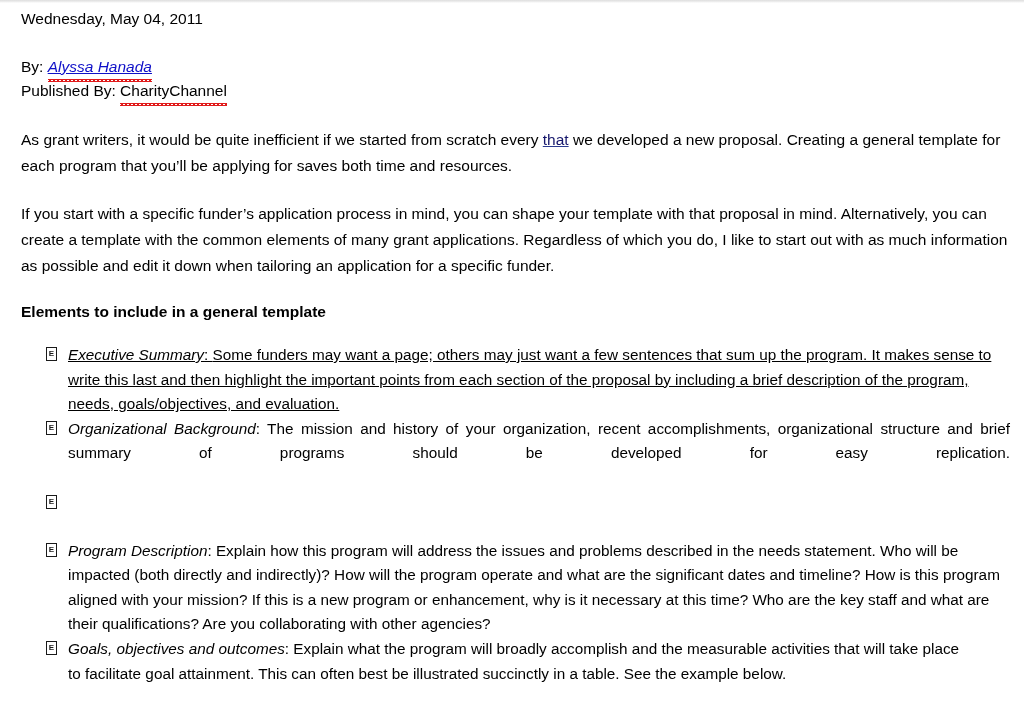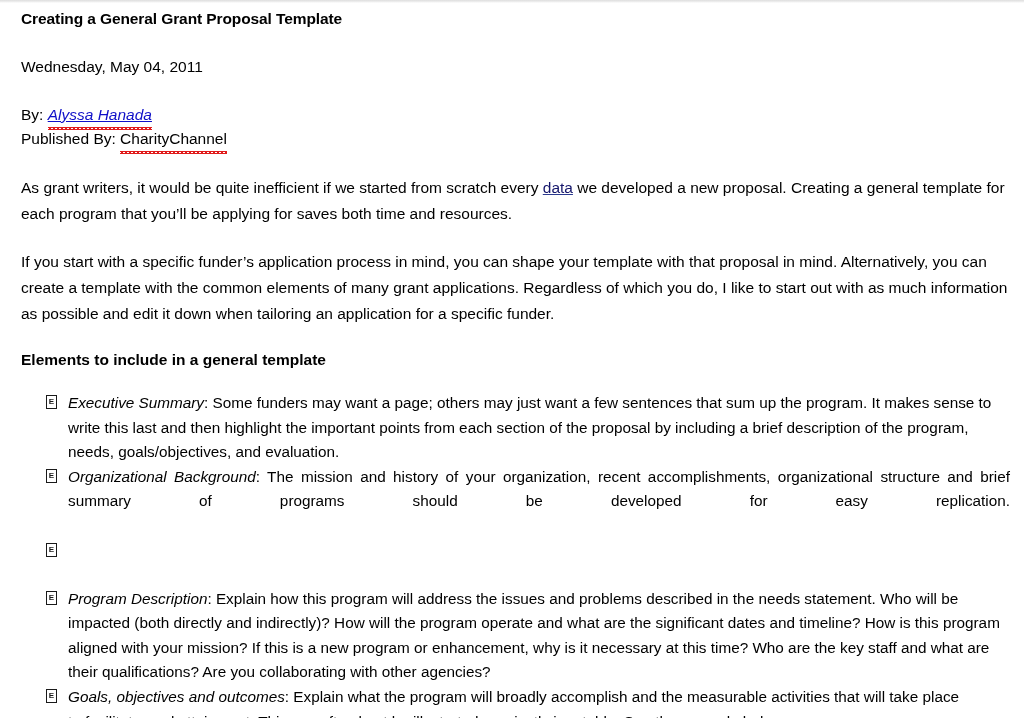--- a/index.html
+++ b/index.html
@@ -159,50 +159,49 @@
     content: "";
     display: inline-block;
     width: 100%;
   }
 
   .bullet-body {
     display: block;
   }
 
   
-  .w-exec    { max-width: 952px; }
+  .w-exec    { max-width: 952px; text-decoration: underline; }
   .w-org     { max-width: 955px; }
   .w-needs   { max-width: 885px; }
   .w-prog    { max-width: 950px; margin-top: 48px; }
   .w-goals   { max-width: 893px; }
 
   .m-exec  { margin-bottom: 0px; }
   .m-org   { margin-bottom: 0px; }
   .m-needs { margin-bottom: 0px; }
   .m-prog  { margin-bottom: 0px; }
 </style>
 </head>
 <body>
 
 <div id="page">
 
   <div id="top-edge-line"></div>
 
   <div id="content">
 
-    <h1 class="doc-title">Creating a General Grant Proposal Template</h1>
 
     <p class="doc-date">Wednesday, May 04, 2011</p>
 
     <div class="byline-block">
       <p class="byline"><span>By: </span><a class="link-blue spell" href="#">Alyssa Hanada</a></p>
       <p class="byline"><span>Published By: </span><span class="spell">CharityChannel</span></p>
     </div>
 
-    <p class="body-para"><span>As grant writers, it would be quite inefficient if we started from scratch every </span><a class="link-dark" href="#">data</a><span> we developed a new proposal. Creating a general template for each program that you’ll be applying for saves both time and resources.</span></p>
+    <p class="body-para"><span>As grant writers, it would be quite inefficient if we started from scratch every </span><a class="link-dark" href="#">that</a><span> we developed a new proposal. Creating a general template for each program that you’ll be applying for saves both time and resources.</span></p>
 
     <p class="body-para">If you start with a specific funder’s application process in mind, you can shape your template with that proposal in mind. Alternatively, you can create a template with the common elements of many grant applications. Regardless of which you do, I like to start out with as much information as possible and edit it down when tailoring an application for a specific funder.</p>
 
     <h2 class="section-heading">Elements to include in a general template</h2>
 
     <ul class="bullet-list">
 
       <li class="bullet-item m-exec">
         <span class="bullet-marker">E</span>
         <span class="bullet-body w-exec"><span class="term">Executive Summary</span><span>: </span><span>Some funders may want a page; others may just want a few sentences that sum up the program. It makes sense to write this last and then highlight the important points from each section of the proposal by including a brief description of the program, needs, goals/objectives, and evaluation.</span></span>

